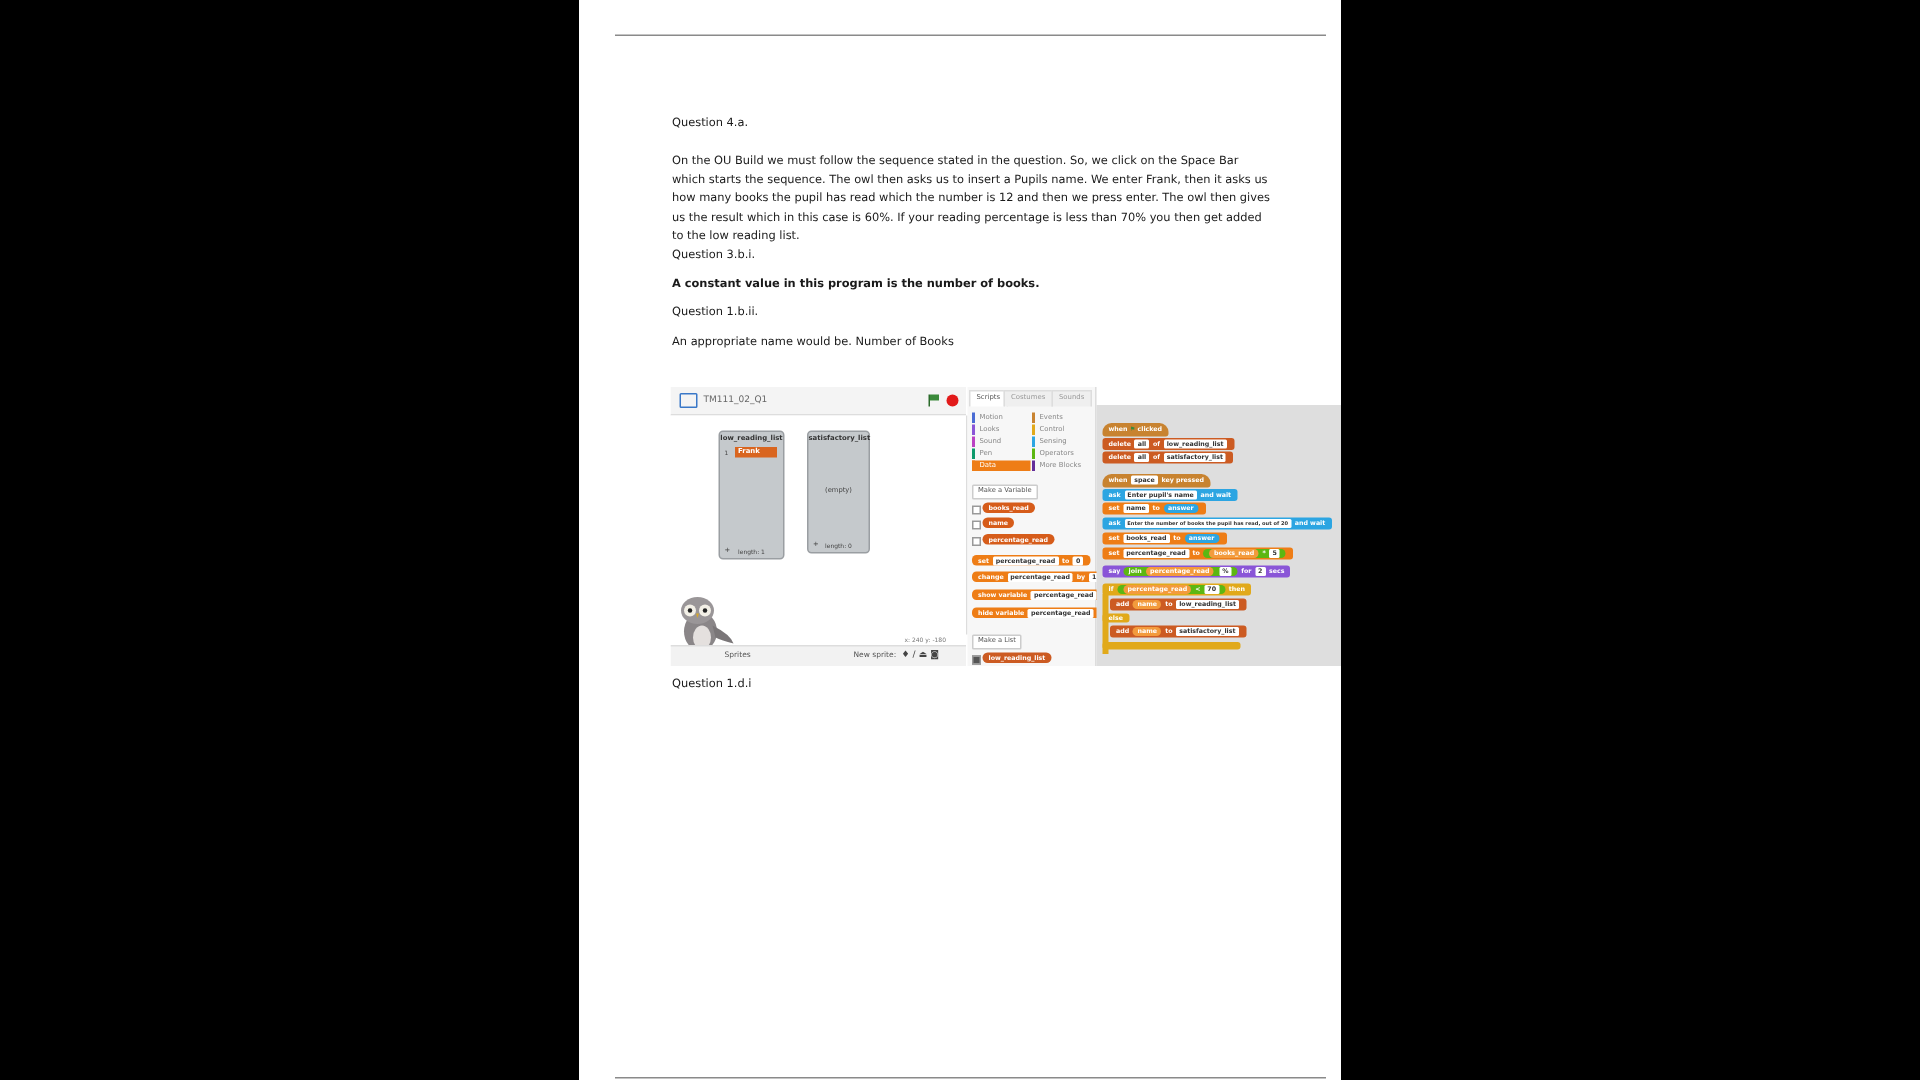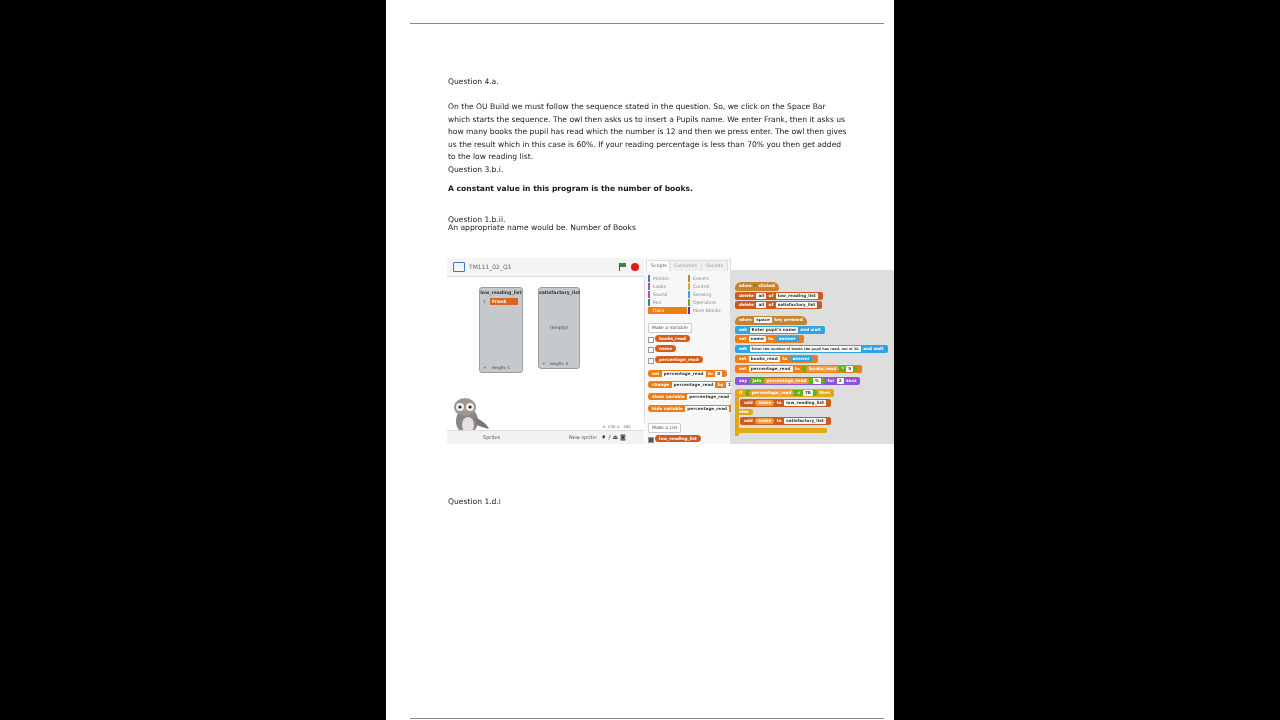--- a/index.html
+++ b/index.html
@@ -64,23 +64,23 @@
 
 <div class="page">
   <div class="rule top"></div>
 
 
   <div class="body" style="top:0;height:720px;">
     <p class="p" style="top:76px;">Question 4.a.</p>
     <p class="p" style="top:101px;">On the OU Build we must follow the sequence stated in the question. So, we click on the Space Bar which starts the sequence. The owl then asks us to insert a Pupils name. We enter Frank, then it asks us how many books the pupil has read which the number is 12 and then we press enter. The owl then gives us the result which in this case is 60%. If your reading percentage is less than 70% you then get added to the low reading list.</p>
     <p class="p" style="top:164px;">Question 3.b.i.</p>
     <p class="p" style="top:183px;font-weight:bold;">A constant value in this program is the number of books.</p>
-    <p class="p" style="top:202px;margin-top:12px;">Question 1.b.ii.</p>
+    <p class="p" style="top:202px;">Question 1.b.ii.</p>
     <p class="p" style="top:222px;">An appropriate name would be. Number of Books</p>
-    <p class="p" style="top:450px;margin-top:46px;">Question 1.d.i</p>
+    <p class="p" style="top:450px;">Question 1.d.i</p>
   </div>
 
   <div class="scratch">
     <div class="stage-hdr">
       <div class="stage-icon"></div>
       <div class="stage-title">TM111_02_Q1</div>
       <div class="flag"></div>
       <div class="stop"></div>
     </div>
     <div class="stage">

